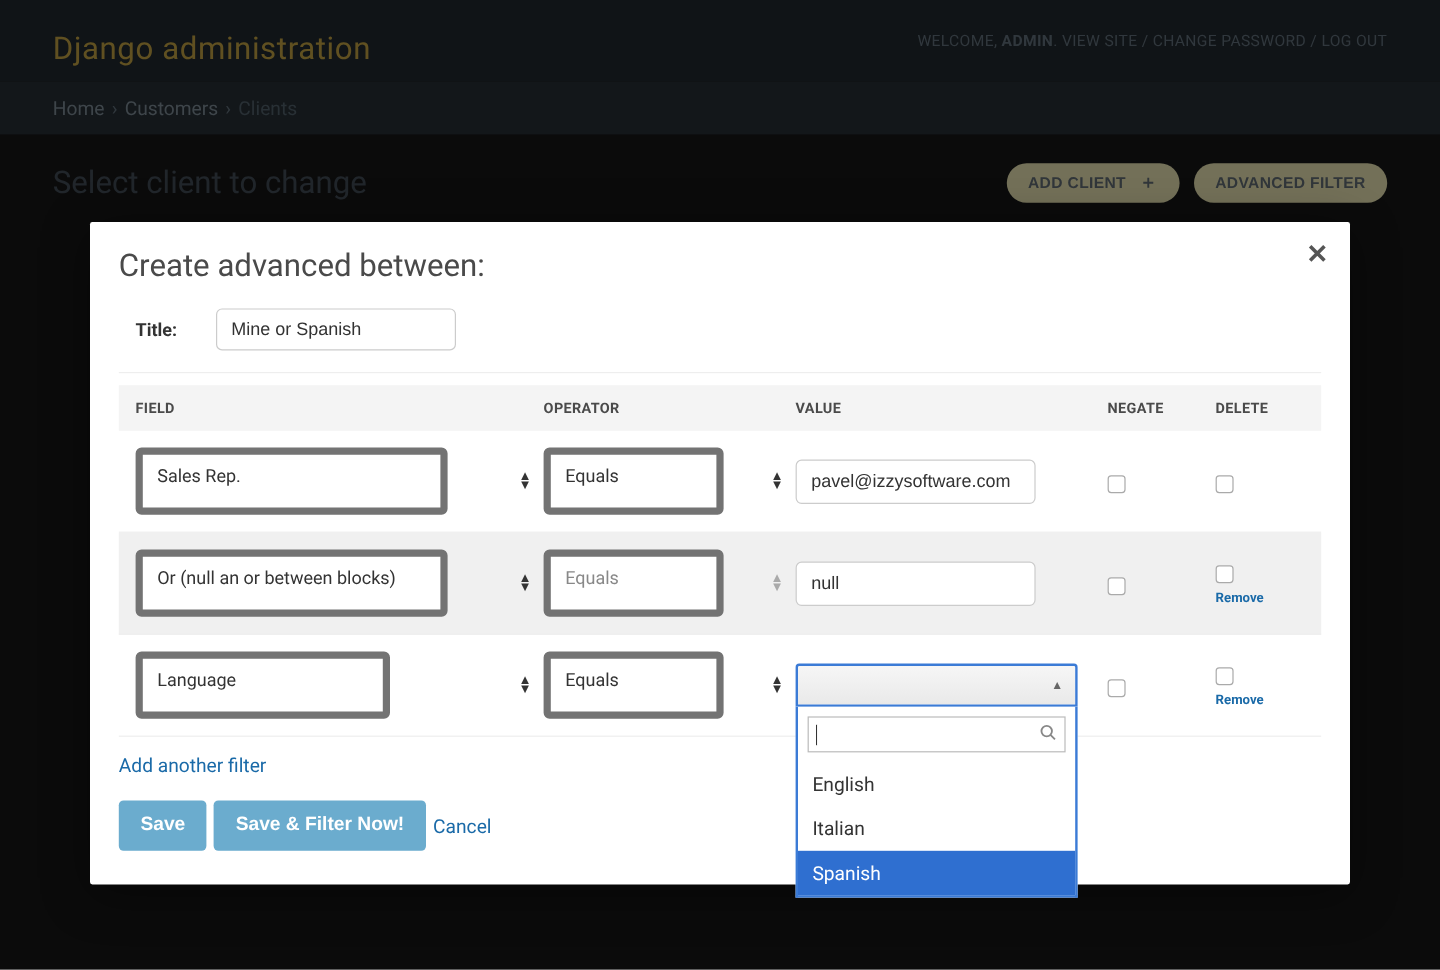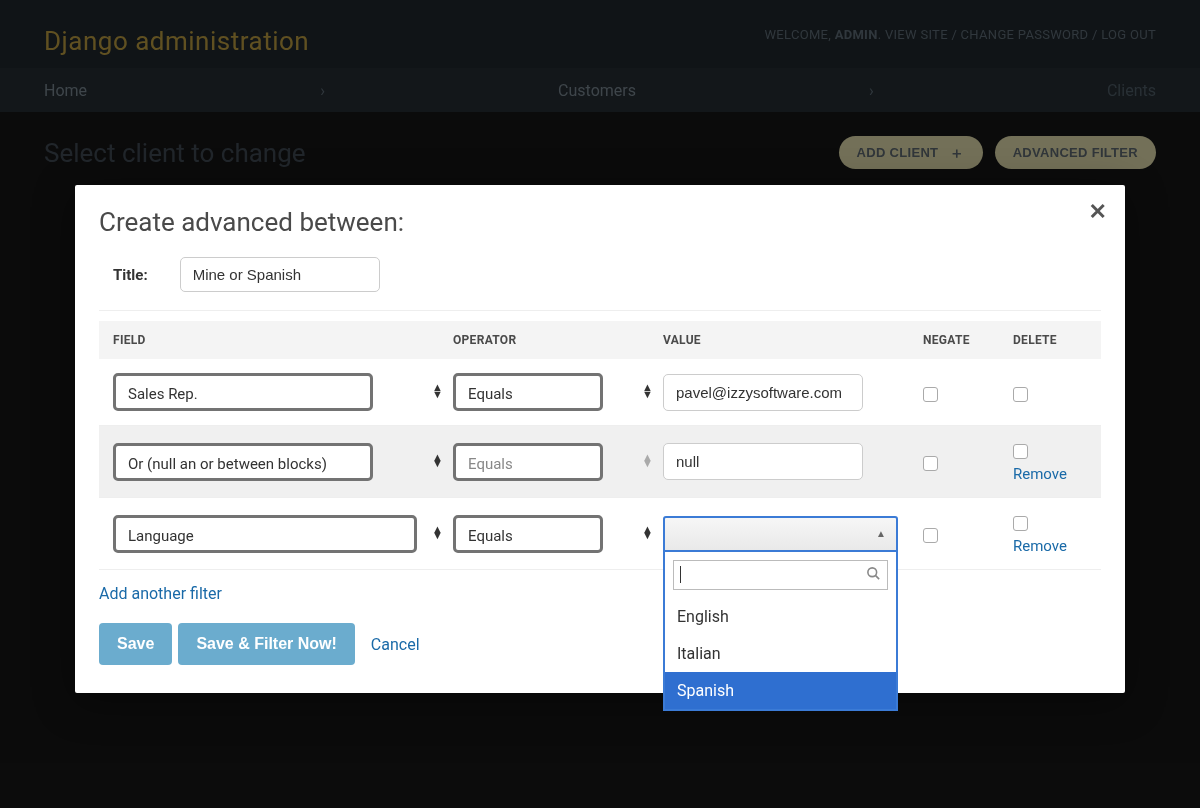--- a/index.html
+++ b/index.html
@@ -36,21 +36,20 @@
 .topbar .usertools .strong { font-weight: 700; }
 
 .breadcrumbs {
   background: #2b343b;
   height: 44px;
   display: flex;
   align-items: center;
   padding: 0 44px;
   color: #6b7b87;
   font-size: 16px;
-  justify-content: space-between;
 }
 .breadcrumbs a { color: #8a9aa5; text-decoration: none; }
 .breadcrumbs .sep { margin: 0 6px; }
 .breadcrumbs .current { color: #5a6a75; }
 
 .page {
   padding: 24px 44px;
 }
 .page-header {
   display: flex;
@@ -156,23 +155,23 @@
 .ftable-row.or-row {
   background: #f0f0f0;
 }
 .sel-wrap {
   position: relative;
   display: inline-block;
 }
 .sel {
   appearance: none;
   -webkit-appearance: none;
-  border: 3px solid #737373;
+  border: 6px solid #737373;
   border-radius: 5px;
-  padding: 9px 32px 5px 12px;
+  padding: 9px 32px 17px 12px;
   font-size: 15px;
   background: #fff;
   color: #333;
 }
 .sel.disabled { color: #888; }
 .sel-arrows {
   position: absolute;
   right: 10px;
   top: 50%;
   transform: translateY(-50%);
@@ -193,22 +192,23 @@
   width: 15px;
   height: 15px;
   border: 1px solid #aaa;
   border-radius: 3px;
   background: #fff;
   margin-top: 4px;
 }
 .delcol { display: flex; flex-direction: column; align-items: flex-start; gap: 6px; }
 .remove-link {
   color: #1a6aa8;
-  font-size: 15px;
+  font-size: 11px;
   text-decoration: none;
+  font-weight: bold;
 }
 .add-filter {
   color: #1a6aa8;
   font-size: 16px;
   text-decoration: none;
   display: inline-block;
   margin: 14px 0 20px 0;
 }
 .modal-actions {
   display: flex;
@@ -220,21 +220,21 @@
   color: #fff;
   border: none;
   border-radius: 4px;
   padding: 12px 18px;
   font-size: 16px;
   font-weight: 600;
 }
 .cancel-link {
   color: #1a6aa8;
   font-size: 16px;
-  margin-left: 10px;
+  margin-left: 0;
   text-decoration: none;
 }
 
 .combo {
   position: relative;
   width: 235px;
 }
 .combo-display {
   border: 2px solid #3b7bd6;
   border-radius: 3px 3px 0 0;
@@ -376,21 +376,21 @@
           <div class="chk"></div>
         </div>
       <div class="delcol">
         <div class="chk"></div>
         <a class="remove-link">Remove</a>
       </div>
     </div>
 
     <div class="ftable-row">
       <div class="sel-wrap">
-        <div class="sel" style="width:304px;">Language</div>
+        <div class="sel" style="width:212px;">Language</div>
         <div class="sel-arrows">▲<br>▼</div>
       </div>
       <div class="sel-wrap">
         <div class="sel" style="width:150px;">Equals</div>
         <div class="sel-arrows">▲<br>▼</div>
       </div>
       <div>
         <div class="combo">
           <div class="combo-display">
             <span class="combo-arrow">▲</span>

